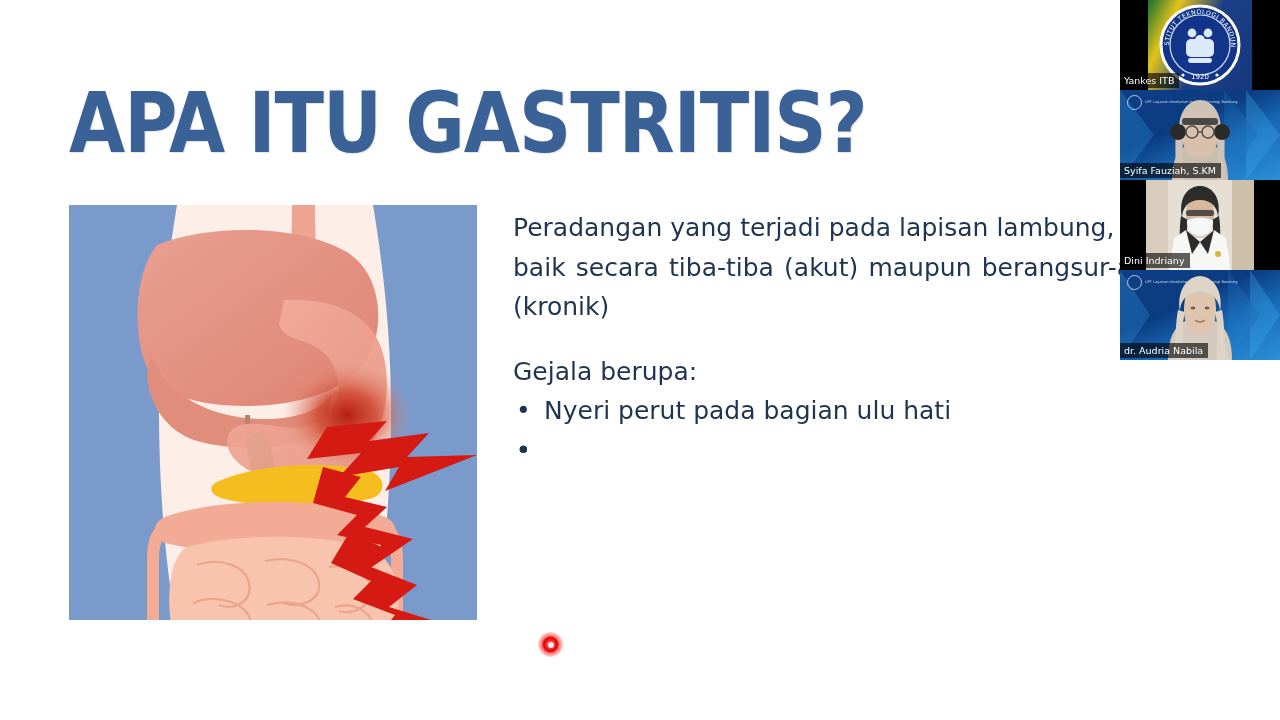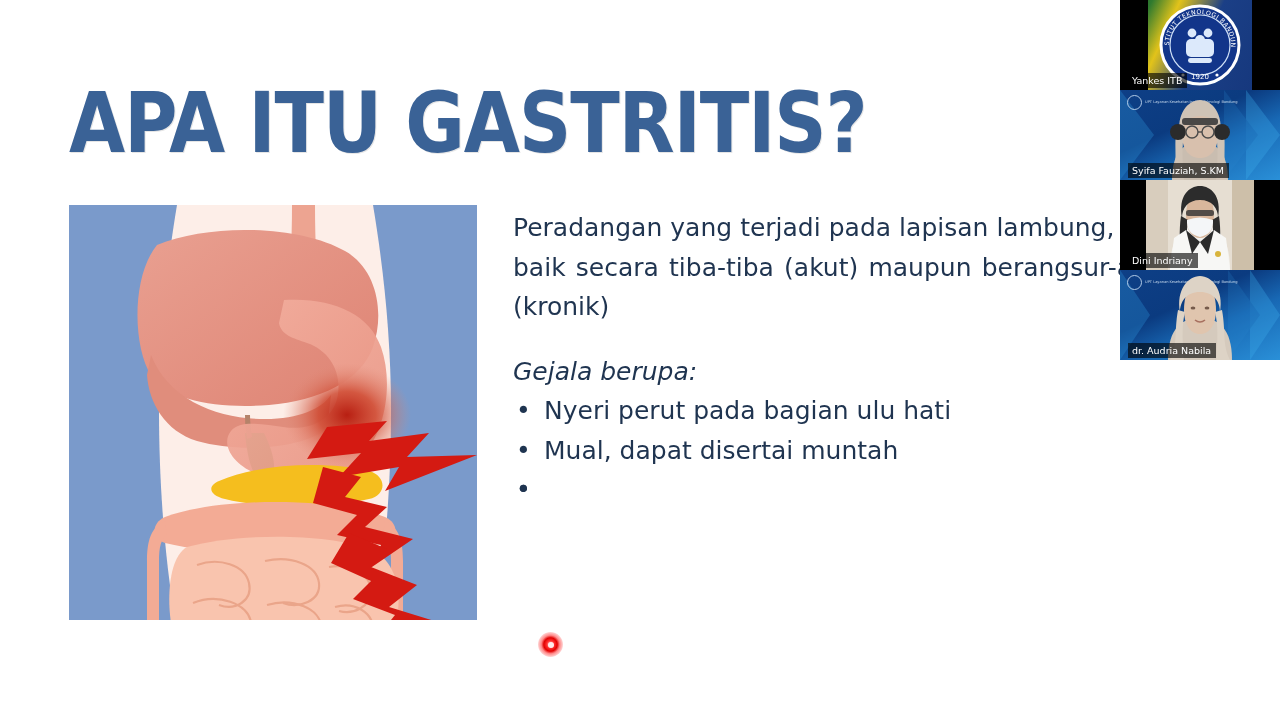--- a/index.html
+++ b/index.html
@@ -39,21 +39,21 @@
     color:#1f3450;
     font-size:25px;
     line-height:39.5px;
   }
   .para-just{
     text-align:justify;
     text-align-last:left;
     margin:0;
   }
   .spacer{height:25px;}
-  .plain{margin:0;font-style:italic;}
+  .plain{margin:0;}
   ul.sym{list-style:none;margin:0;padding:0;}
   ul.sym li{
     position:relative;
     padding-left:31px;
     margin:0;
     white-space:nowrap;
   }
   ul.sym li .bul{
     position:absolute;left:3px;top:0;
     font-size:25px;line-height:39.5px;
@@ -77,21 +77,21 @@
   
   #tiles{
     position:absolute;right:0;top:0;width:160px;
   }
   .tile{
     position:relative;width:160px;height:90px;overflow:hidden;
     background:#000;
   }
   .tile .bg{position:absolute;inset:0;}
   .tile .name{
-    position:absolute;left:8px;bottom:2px;
+    position:absolute;left:0;bottom:2px;
     background:rgba(0,0,0,.62);
     color:#fff;
     font-size:9.5px;
     line-height:13px;
     padding:1px 5px 1px 4px;
     white-space:nowrap;
     max-width:150px;
     overflow:hidden;
     font-family:"DejaVu Sans","Liberation Sans",sans-serif;
   }
@@ -197,21 +197,20 @@
     <p class="para-just">Peradangan yang terjadi pada lapisan lambung, terjadi baik secara tiba-tiba (akut) maupun berangsur-angsur (kronik)</p>
     <div class="spacer"></div>
     <p class="plain">Gejala berupa:</p>
     <ul class="sym">
       <li>
         <span class="bul">•</span>
         <span>Nyeri perut pada bagian ulu hati</span>
       </li>
       <li>
         <span class="bul">•</span>
-        <span>Mual, dapat disertai muntah</span>
       </li>
       <li>
         <span class="bul">•</span>
       </li>
       <li>
         <span class="bul">•</span>
       </li>
     </ul>
   </div>
 

